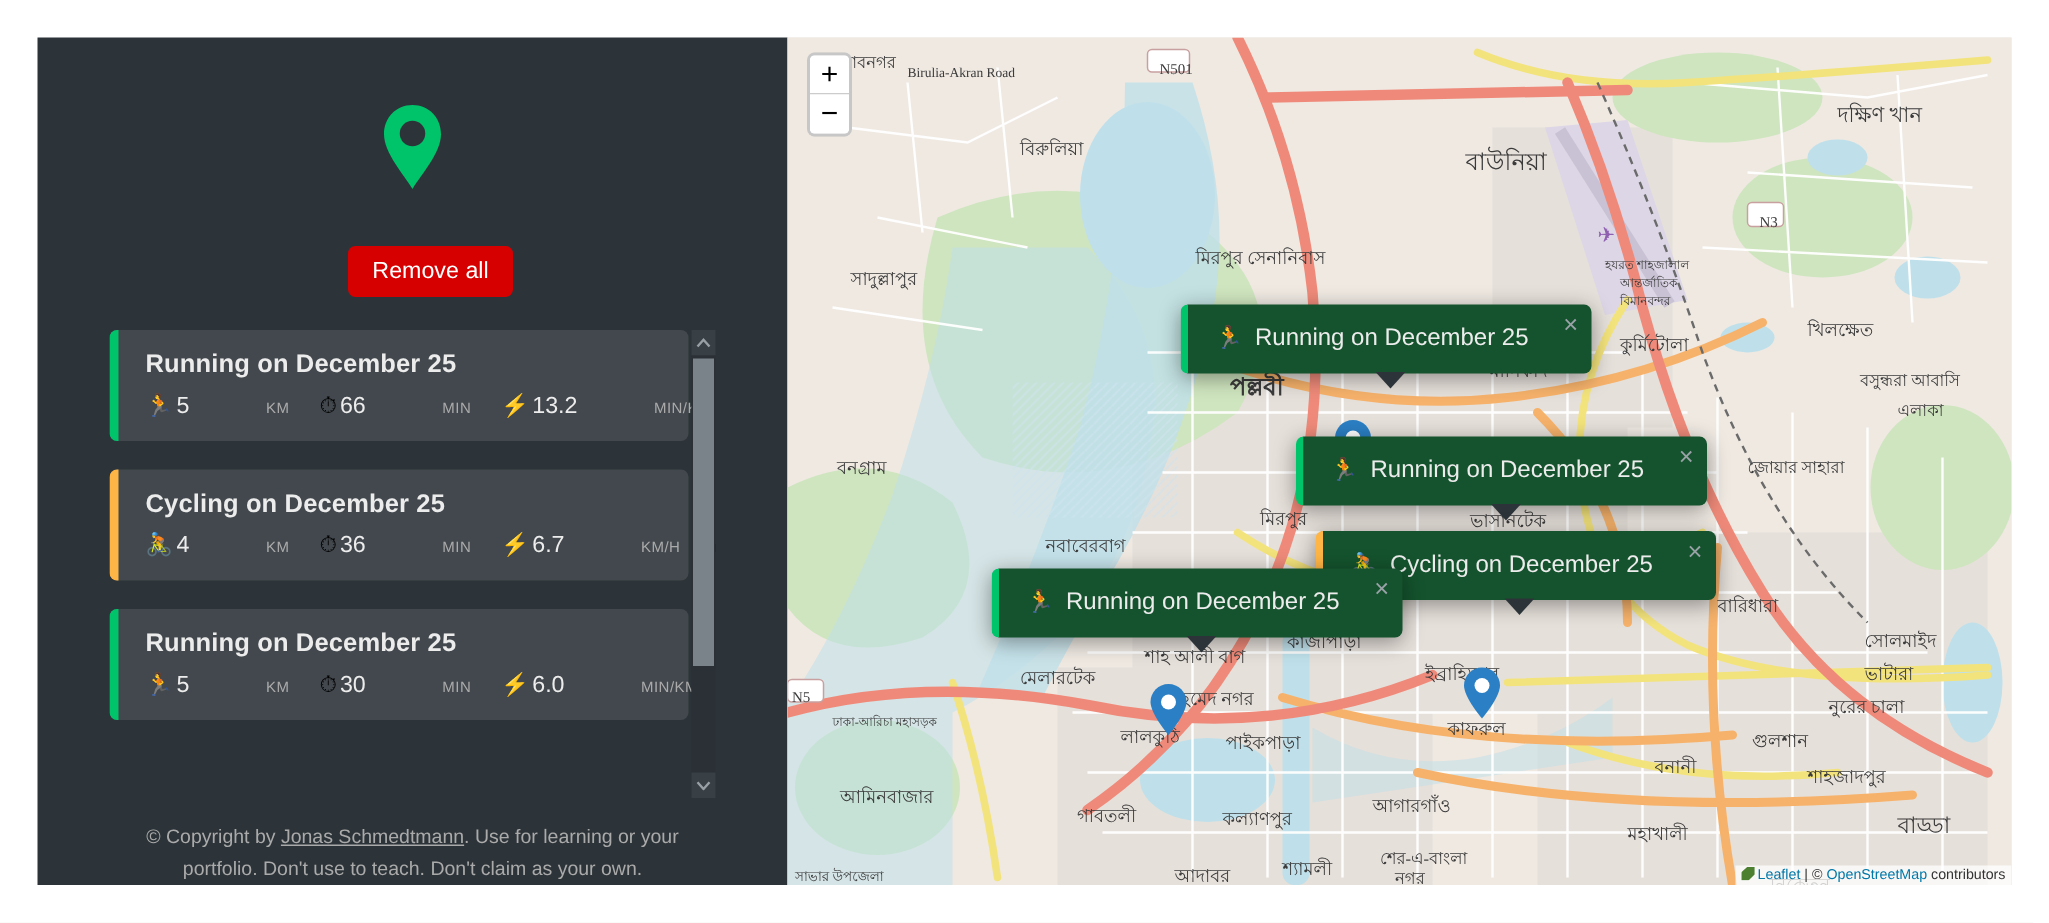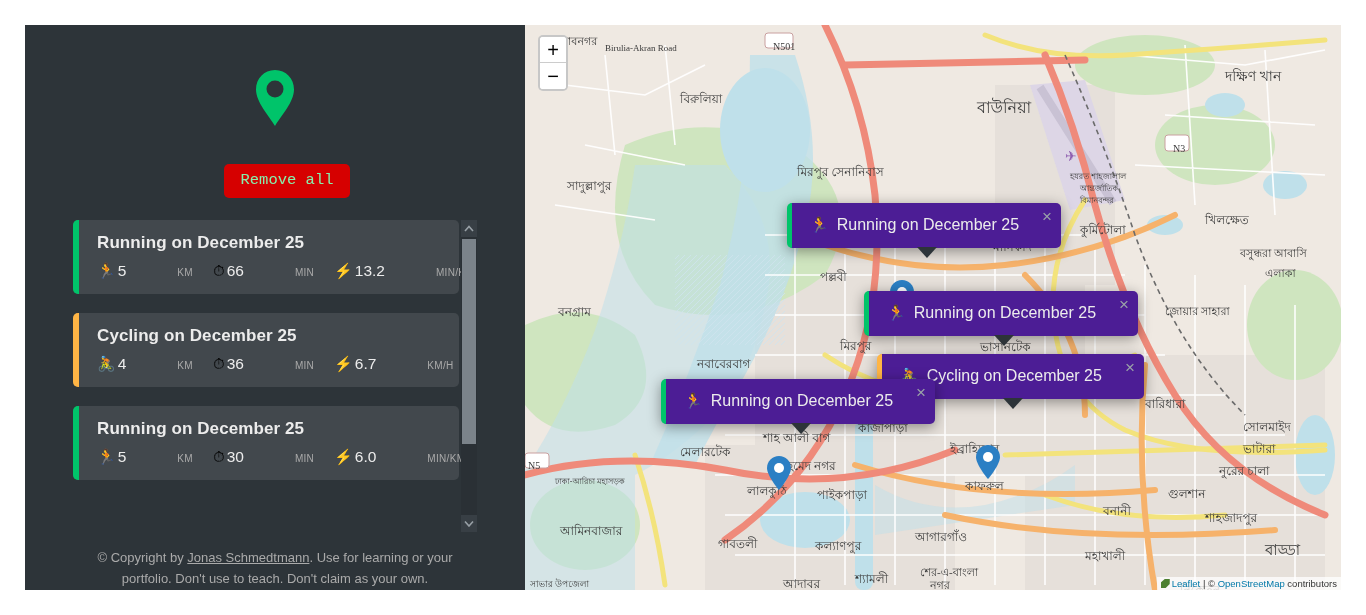--- a/index.html
+++ b/index.html
@@ -39,26 +39,26 @@
   .logo-mark { width: 40px; height: 58px; display: block; }
   .logo-text {
     font-size: 35px;
     color: #d4d9dd;
     letter-spacing: 0.4px;
     font-weight: 400;
   }
   .btn-remove {
     margin-top: 36px;
     background: #d60000;
-    color: #86efac;
+    color: #ffffff;
     border: none;
     border-radius: 5px;
     padding: 8px 16px 9px 16px;
     font-size: 15.5px;
-    font-family: Liberation Mono, monospace;
+    font-family: Liberation Sans, sans-serif;
     cursor: pointer;
     line-height: 1.15;
     margin-left: 24px;
   }
 
   
   .workouts-wrap {
     position: relative;
     margin-top: 22px;
     width: 404px;
@@ -208,21 +208,21 @@
     position: absolute;
     width: 26px; height: 36px;
     z-index: 30;
     transform: translate(-50%, -100%);
   }
   .marker svg { display: block; width: 26px; height: 36px; }
 
   
   .popup {
     position: absolute;
-    background: #4c1d95;
+    background: #14532d;
     border-radius: 5px;
     padding: 13px 42px 14px 18px;
     color: #ececec;
     font-size: 16px;
     white-space: nowrap;
     z-index: 35;
     border-left: 5px solid #00c46a;
     box-shadow: 0 3px 14px rgba(0,0,0,.4);
   }
   .popup.cycling { border-left-color: #ffb545; }
@@ -493,21 +493,21 @@
         <span class="map-label" style="left: 545px; top: 145px; font-size: 8px;">হযরত শাহজালাল</span>
         <span class="map-label" style="left: 555px; top: 157px; font-size: 8px;">আন্তর্জাতিক</span>
         <span class="map-label" style="left: 555px; top: 169px; font-size: 8px;">বিমানবন্দর</span>
         <span class="map-label" style="left: 680px; top: 186px; font-size: 12px;">খিলক্ষেত</span>
         <span class="map-label" style="left: 272px; top: 138px; font-size: 12px;">মিরপুর সেনানিবাস</span>
         <span class="map-label" style="left: 42px; top: 152px; font-size: 12px;">সাদুল্লাপুর</span>
         <span class="map-label" style="left: 555px; top: 196px; font-size: 12px;">কুর্মিটোলা</span>
         <span class="map-label" style="left: 468px; top: 213px; font-size: 12px;">মানিকদি</span>
         <span class="map-label" style="left: 715px; top: 220px; font-size: 11px;">বসুন্ধরা আবাসি</span>
         <span class="map-label" style="left: 740px; top: 240px; font-size: 11px;">এলাকা</span>
-        <span class="map-label" style="left: 295px; top: 243px; font-size: 12px;">পল্লবী</span>
+        <span class="map-label" style="left: 295px; top: 220px; font-size: 16px; font-weight: bold;">পল্লবী</span>
         <span class="map-label" style="left: 33px; top: 278px; font-size: 12px;">বনগ্রাম</span>
         <span class="map-label" style="left: 315px; top: 312px; font-size: 12px;">মিরপুর</span>
         <span class="map-label" style="left: 455px; top: 313px; font-size: 12px;">ভাসানটেক</span>
         <span class="map-label" style="left: 640px; top: 278px; font-size: 11px;">জোয়ার সাহারা</span>
         <span class="map-label" style="left: 172px; top: 330px; font-size: 12px;">নবাবেরবাগ</span>
         <span class="map-label" style="left: 572px; top: 358px; font-size: 11px;">বাস</span>
         <span class="map-label" style="left: 718px; top: 393px; font-size: 12px;">সোলমাইদ</span>
         <span class="map-label" style="left: 620px; top: 370px; font-size: 12px;">বারিধারা</span>
         <span class="map-label" style="left: 718px; top: 415px; font-size: 12px;">ভাটারা</span>
         <span class="map-label" style="left: 425px; top: 415px; font-size: 12px;">ইব্রাহিমপুর</span>

